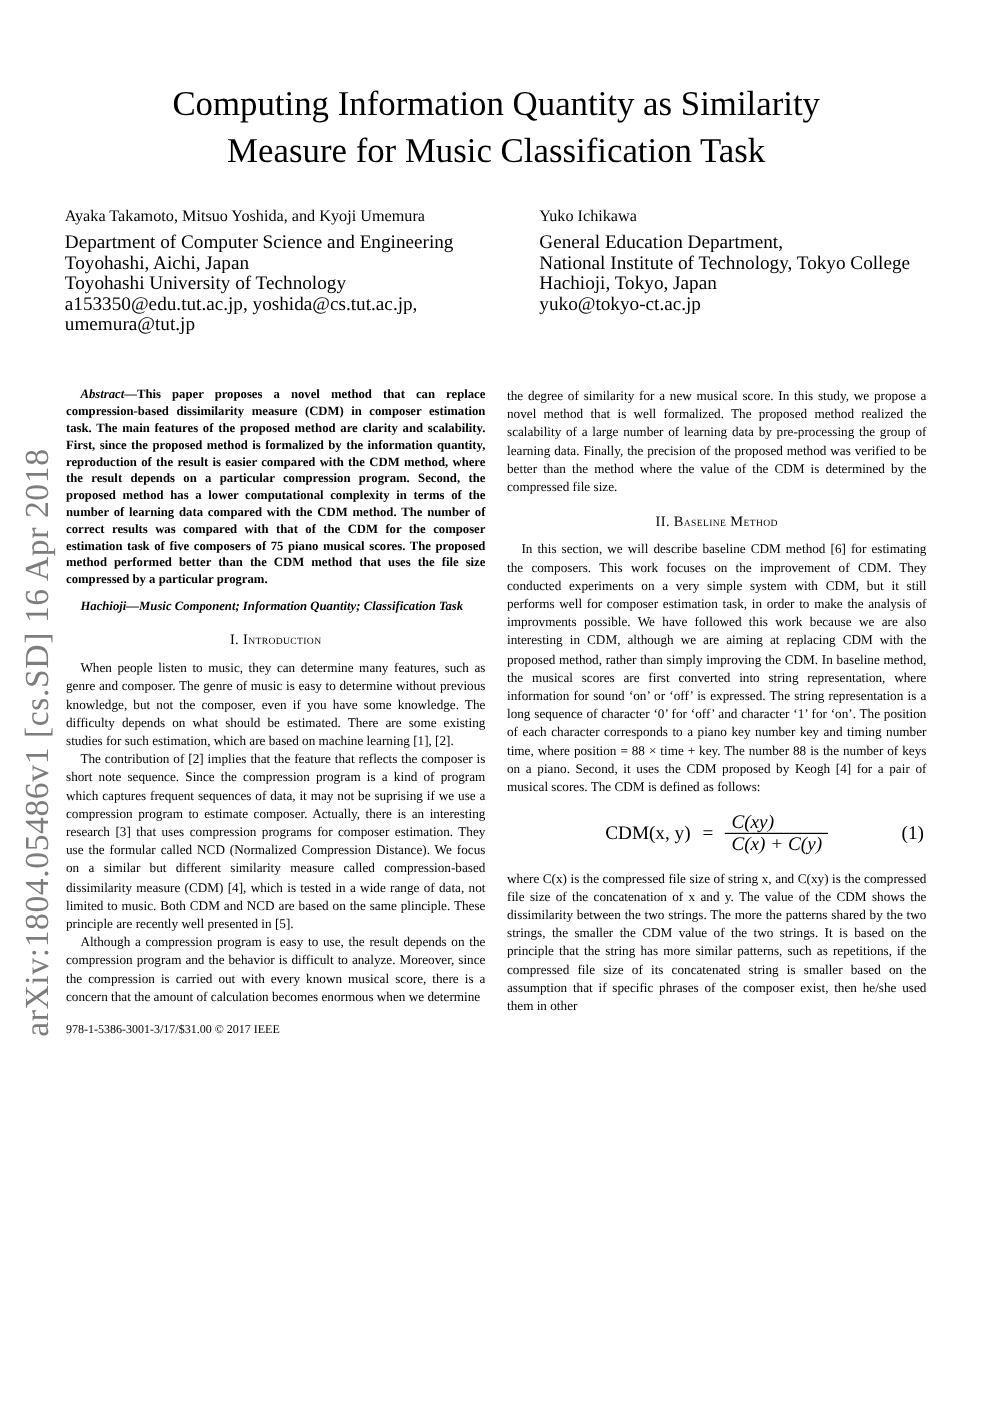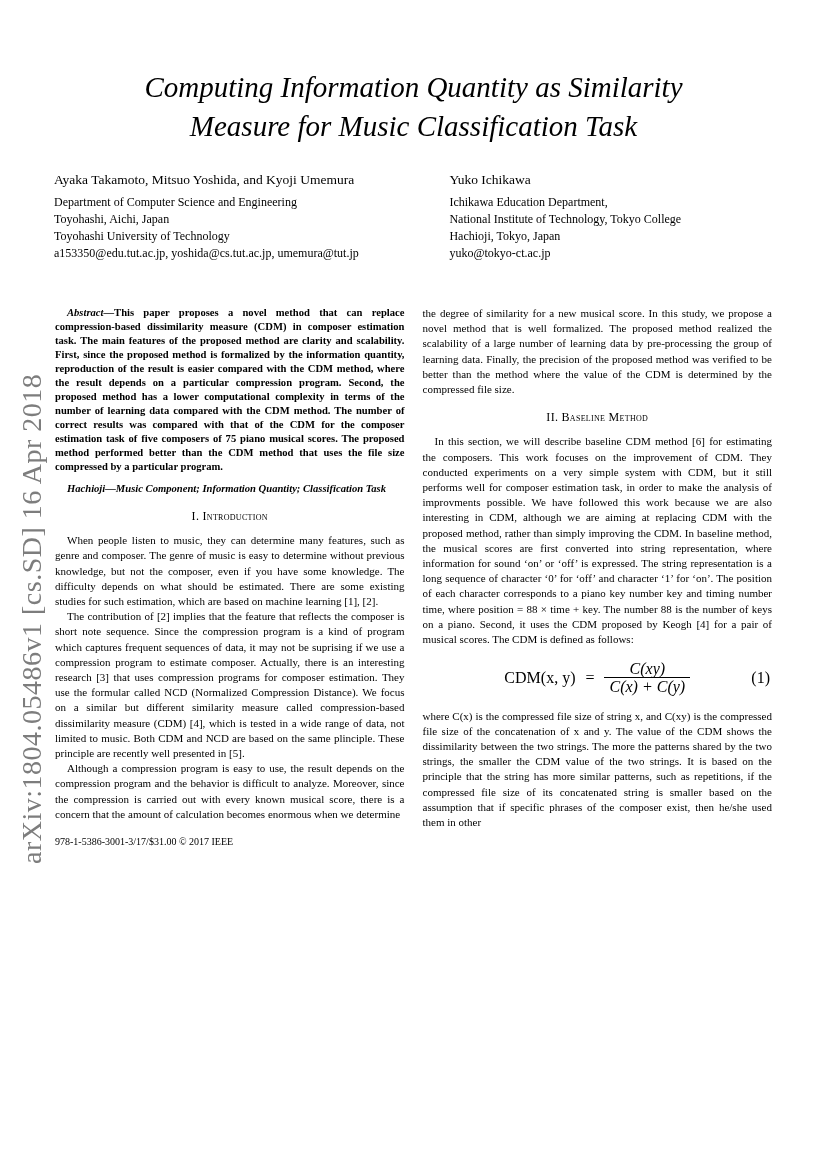--- a/index.html
+++ b/index.html
@@ -26,41 +26,40 @@
     transform-origin: 0 0;
     white-space: nowrap;
     font-size: 28px;
     letter-spacing: 0.5px;
     color: #7d7d7d;
   }
   
   .title-block {
     padding-top: 68px;
     text-align: center;
-    font-style: italic;
   }
   .paper-title {
     font-size: 29px;
     line-height: 39px;
     font-weight: 400;
   }
   
   .authors-row {
     display: flex;
     margin: 26px 54px 0 54px;
   }
   .author-block { text-align: left; }
   .author-block.g1 { width: 55%; }
   .author-block.g2 { width: 45%; }
   .author-names {
     font-size: 13.5px;
     margin-bottom: 6px;
   }
   .author-line {
-    font-size: 12px;
+    font-size: 16px;
     line-height: 17px;
   }
   
   .columns {
     display: flex;
     gap: 18px;
     margin: 44px 55px 0 55px;
     text-align: justify;
   }
   .col {
@@ -100,21 +99,21 @@
     align-items: center;
     justify-content: center;
     margin: 14px 0;
     font-size: 16px;
   }
   .eq-lhs { margin-right: 10px; }
   .eq-rel { margin-right: 10px; }
   .frac {
     display: inline-flex;
     flex-direction: column;
-    align-items: center;
+    align-items: flex-start;
     font-style: italic;
   }
   .frac .num { padding: 0 5px 1px 5px; }
   .frac .den { border-top: 1px solid #000; padding: 1px 5px 0 5px; }
   .eq-number {
     position: absolute;
     right: 2px;
     top: 50%;
     transform: translateY(-50%);
   }
@@ -142,21 +141,21 @@
   <div class="authors-row">
     <div class="author-block g1">
       <div class="author-names">Ayaka Takamoto, Mitsuo Yoshida, and Kyoji Umemura</div>
       <div class="author-line">Department of Computer Science and Engineering</div>
       <div class="author-line">Toyohashi, Aichi, Japan</div>
       <div class="author-line">Toyohashi University of Technology</div>
       <div class="author-line">a153350@edu.tut.ac.jp, yoshida@cs.tut.ac.jp, umemura@tut.jp</div>
     </div>
     <div class="author-block g2">
       <div class="author-names">Yuko Ichikawa</div>
-      <div class="author-line">Ichikawa Education Department,</div>
+      <div class="author-line">General Education Department,</div>
       <div class="author-line">National Institute of Technology, Tokyo College</div>
       <div class="author-line">Hachioji, Tokyo, Japan</div>
       <div class="author-line">yuko@tokyo-ct.ac.jp</div>
     </div>
   </div>
 
   <main class="columns">
 
     <section class="col">
       <p class="abstract-par"><span class="abstract-label">Abstract</span><span>—</span><span>This paper proposes a novel method that can replace compression-based dissimilarity measure (CDM) in composer estimation task. The main features of the proposed method are clarity and scalability. First, since the proposed method is formalized by the information quantity, reproduction of the result is easier compared with the CDM method, where the result depends on a particular compression program. Second, the proposed method has a lower computational complexity in terms of the number of learning data compared with the CDM method. The number of correct results was compared with that of the CDM for the composer estimation task of five composers of 75 piano musical scores. The proposed method performed better than the CDM method that uses the file size compressed by a particular program.</span></p>

